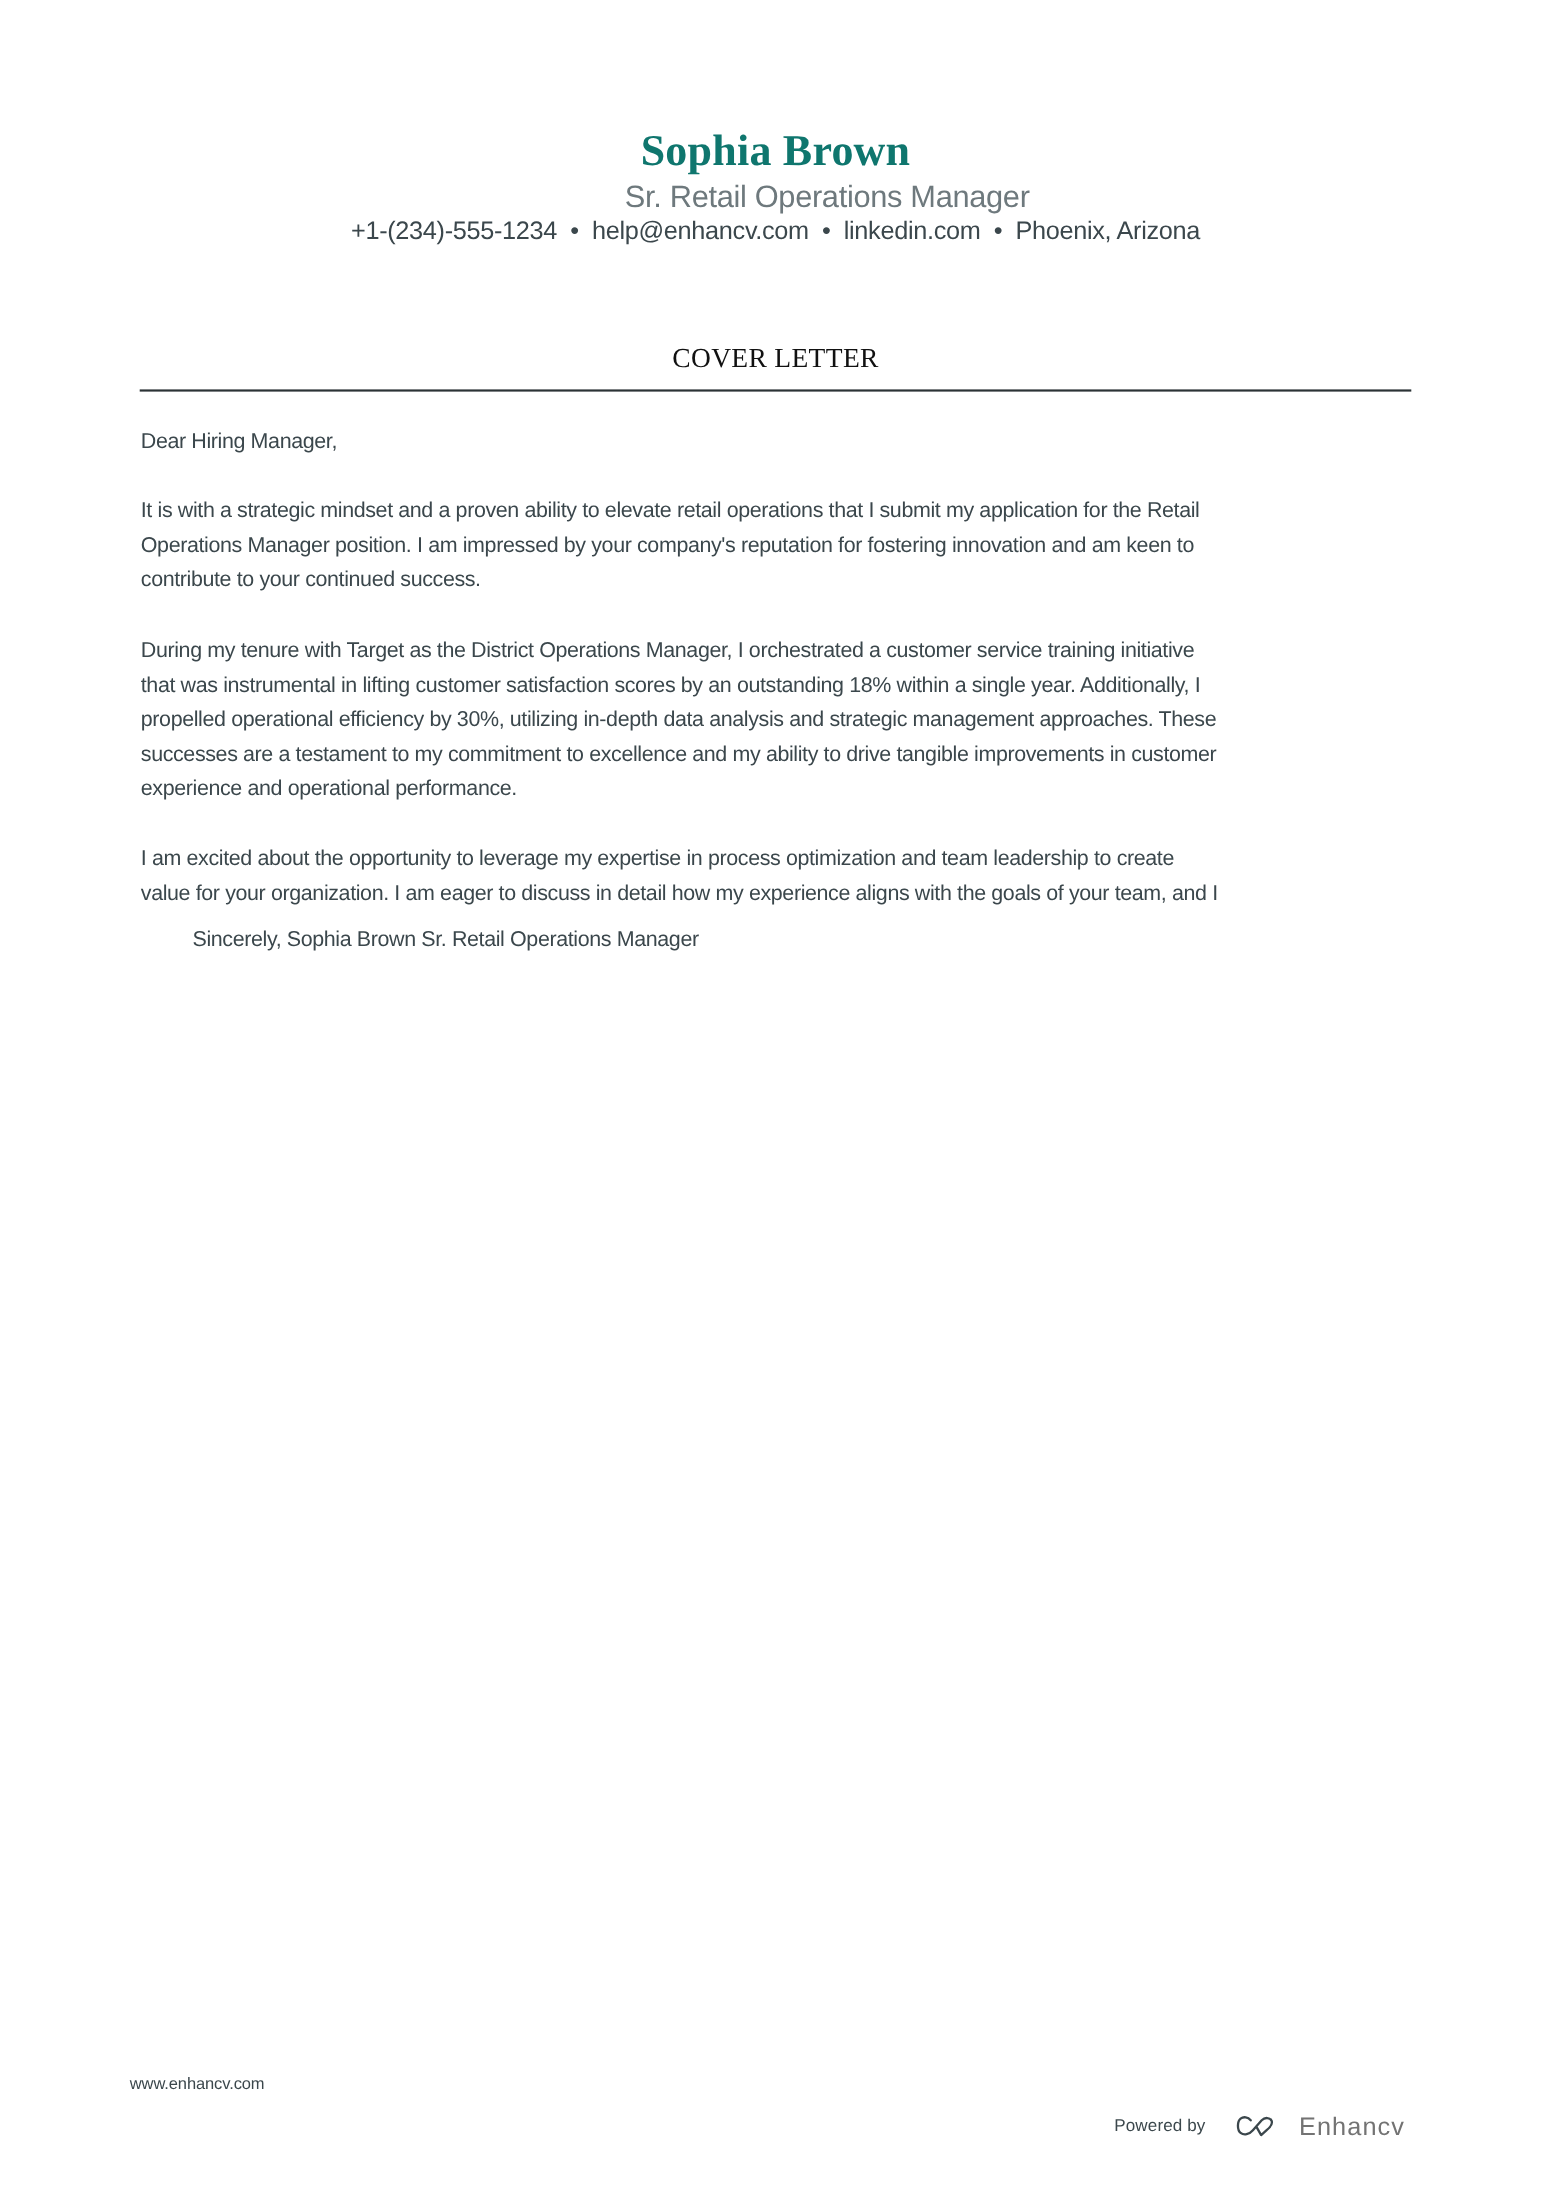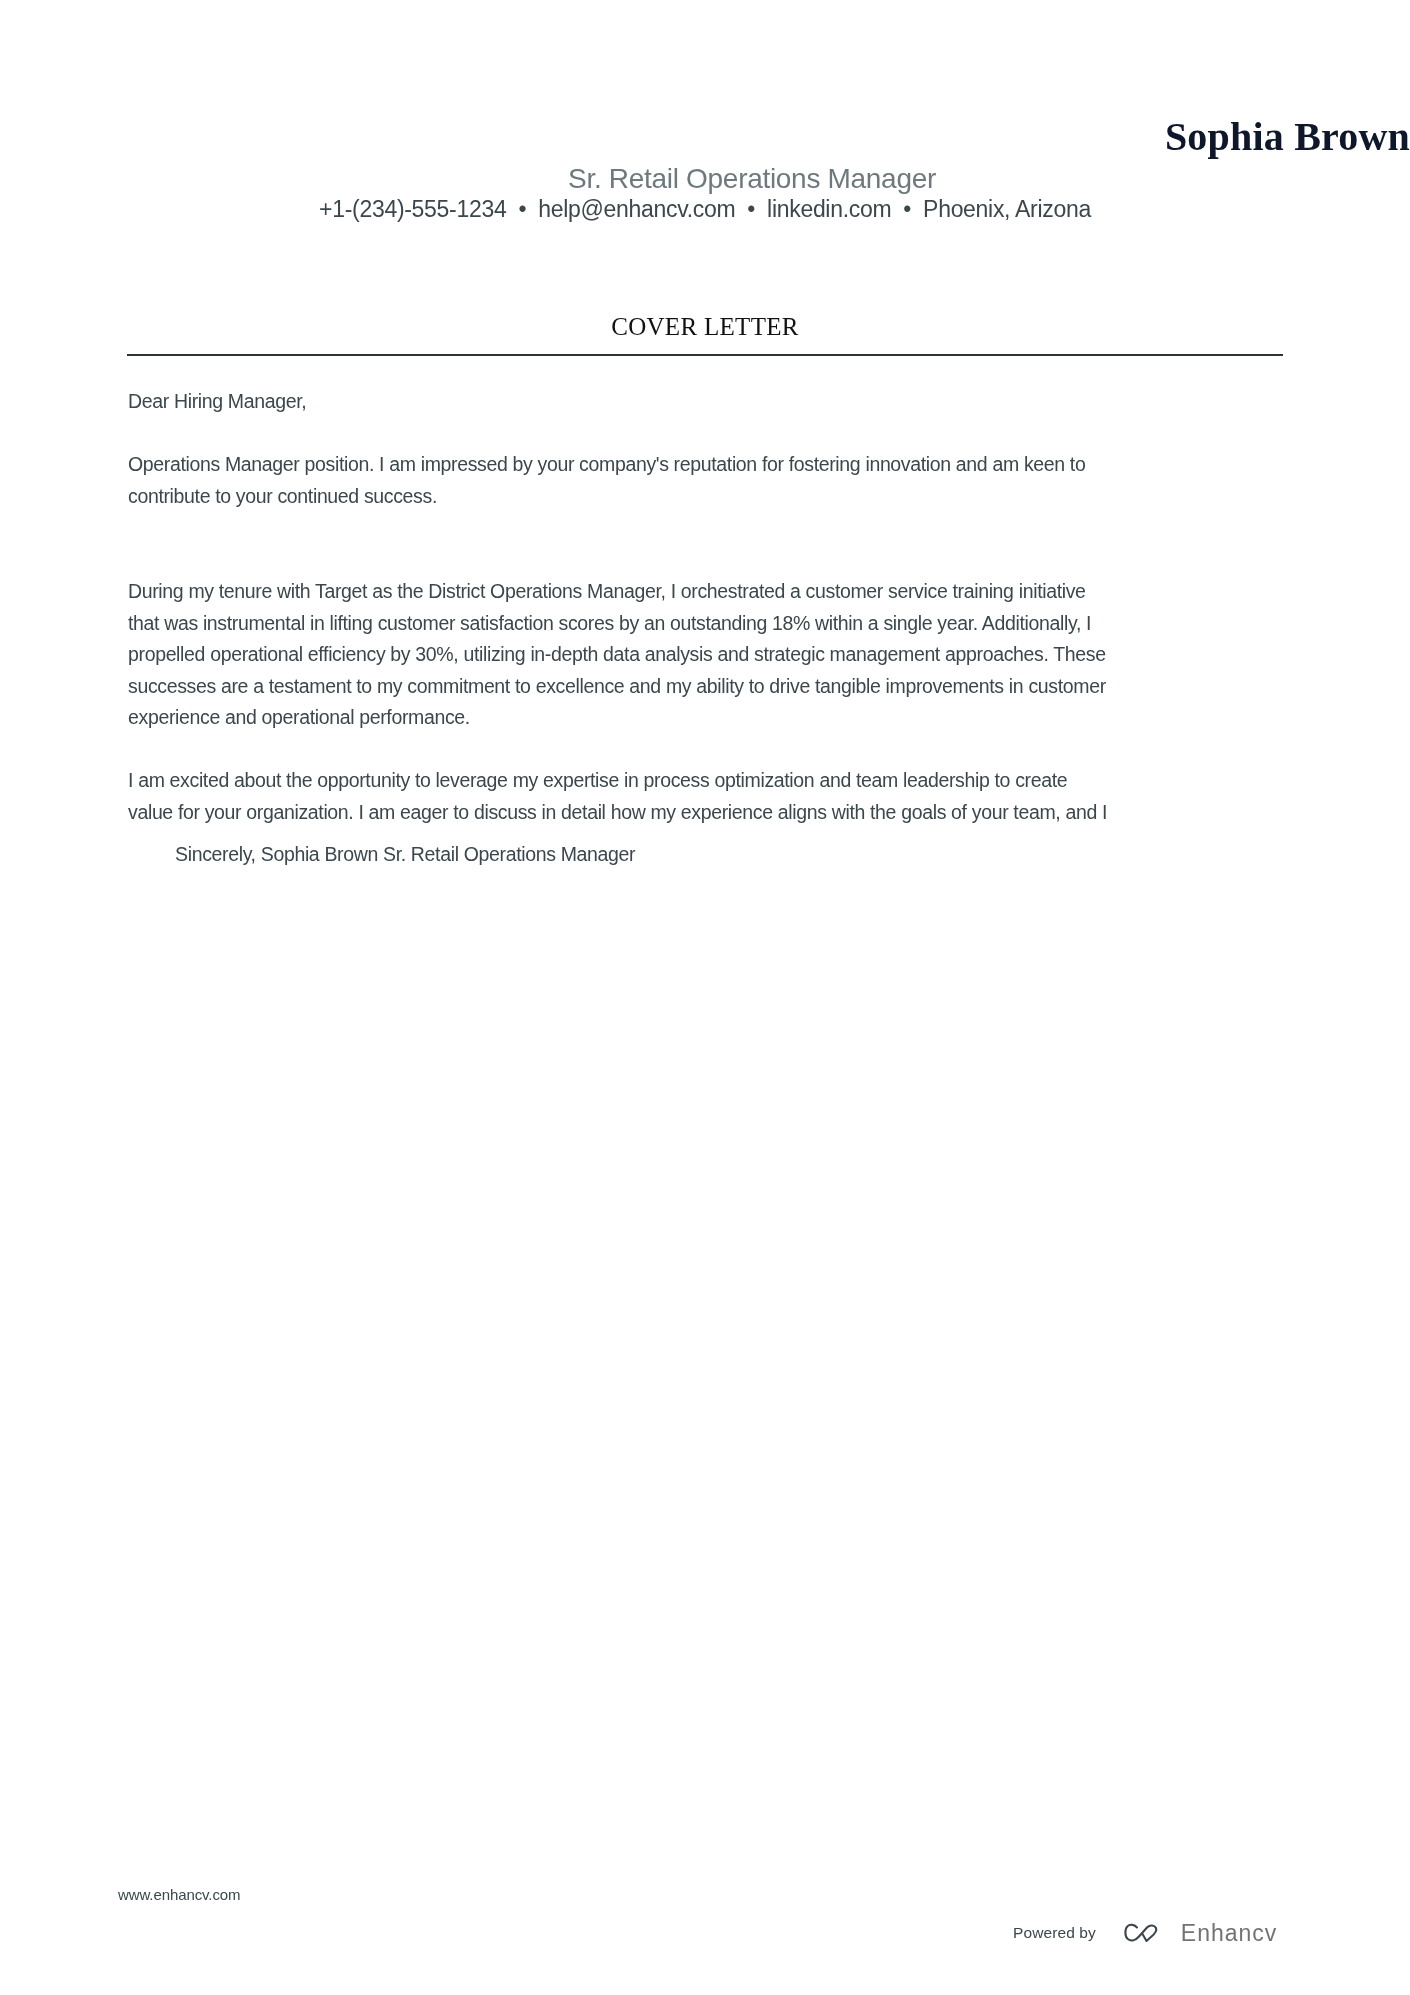--- a/index.html
+++ b/index.html
@@ -20,23 +20,22 @@
     width: 1410px;
     text-align: center;
     white-space: nowrap;
   }
   .name {
     top: 114px;
     font-family: "Liberation Serif", "DejaVu Serif", serif;
     font-weight: bold;
     font-size: 40px;
     line-height: 46px;
-    color: #0f172a;
+    color: #0f766e;
     letter-spacing: 0.2px;
-    text-align: right;
   }
   .subtitle {
     top: 162px;
     font-size: 28px;
     line-height: 34px;
     color: #6e797d;
     letter-spacing: -0.3px;
     margin-left: 47px;
   }
   .contact {
@@ -134,20 +133,21 @@
 </div>
 
 <div class="center-block section-title">COVER LETTER</div>
 <div class="rule"></div>
 
 <div class="body-text salutation">
   <span class="line">Dear Hiring Manager,</span>
 </div>
 
 <div class="body-text para-1">
+  <span class="line">It is with a strategic mindset and a proven ability to elevate retail operations that I submit my application for the Retail</span>
   <span class="line">Operations Manager position. I am impressed by your company's reputation for fostering innovation and am keen to</span>
   <span class="line">contribute to your continued success.</span>
 </div>
 
 <div class="body-text para-2">
   <span class="line">During my tenure with Target as the District Operations Manager, I orchestrated a customer service training initiative</span>
   <span class="line">that was instrumental in lifting customer satisfaction scores by an outstanding 18% within a single year. Additionally, I</span>
   <span class="line">propelled operational efficiency by 30%, utilizing in-depth data analysis and strategic management approaches. These</span>
   <span class="line">successes are a testament to my commitment to excellence and my ability to drive tangible improvements in customer</span>
   <span class="line">experience and operational performance.</span>

